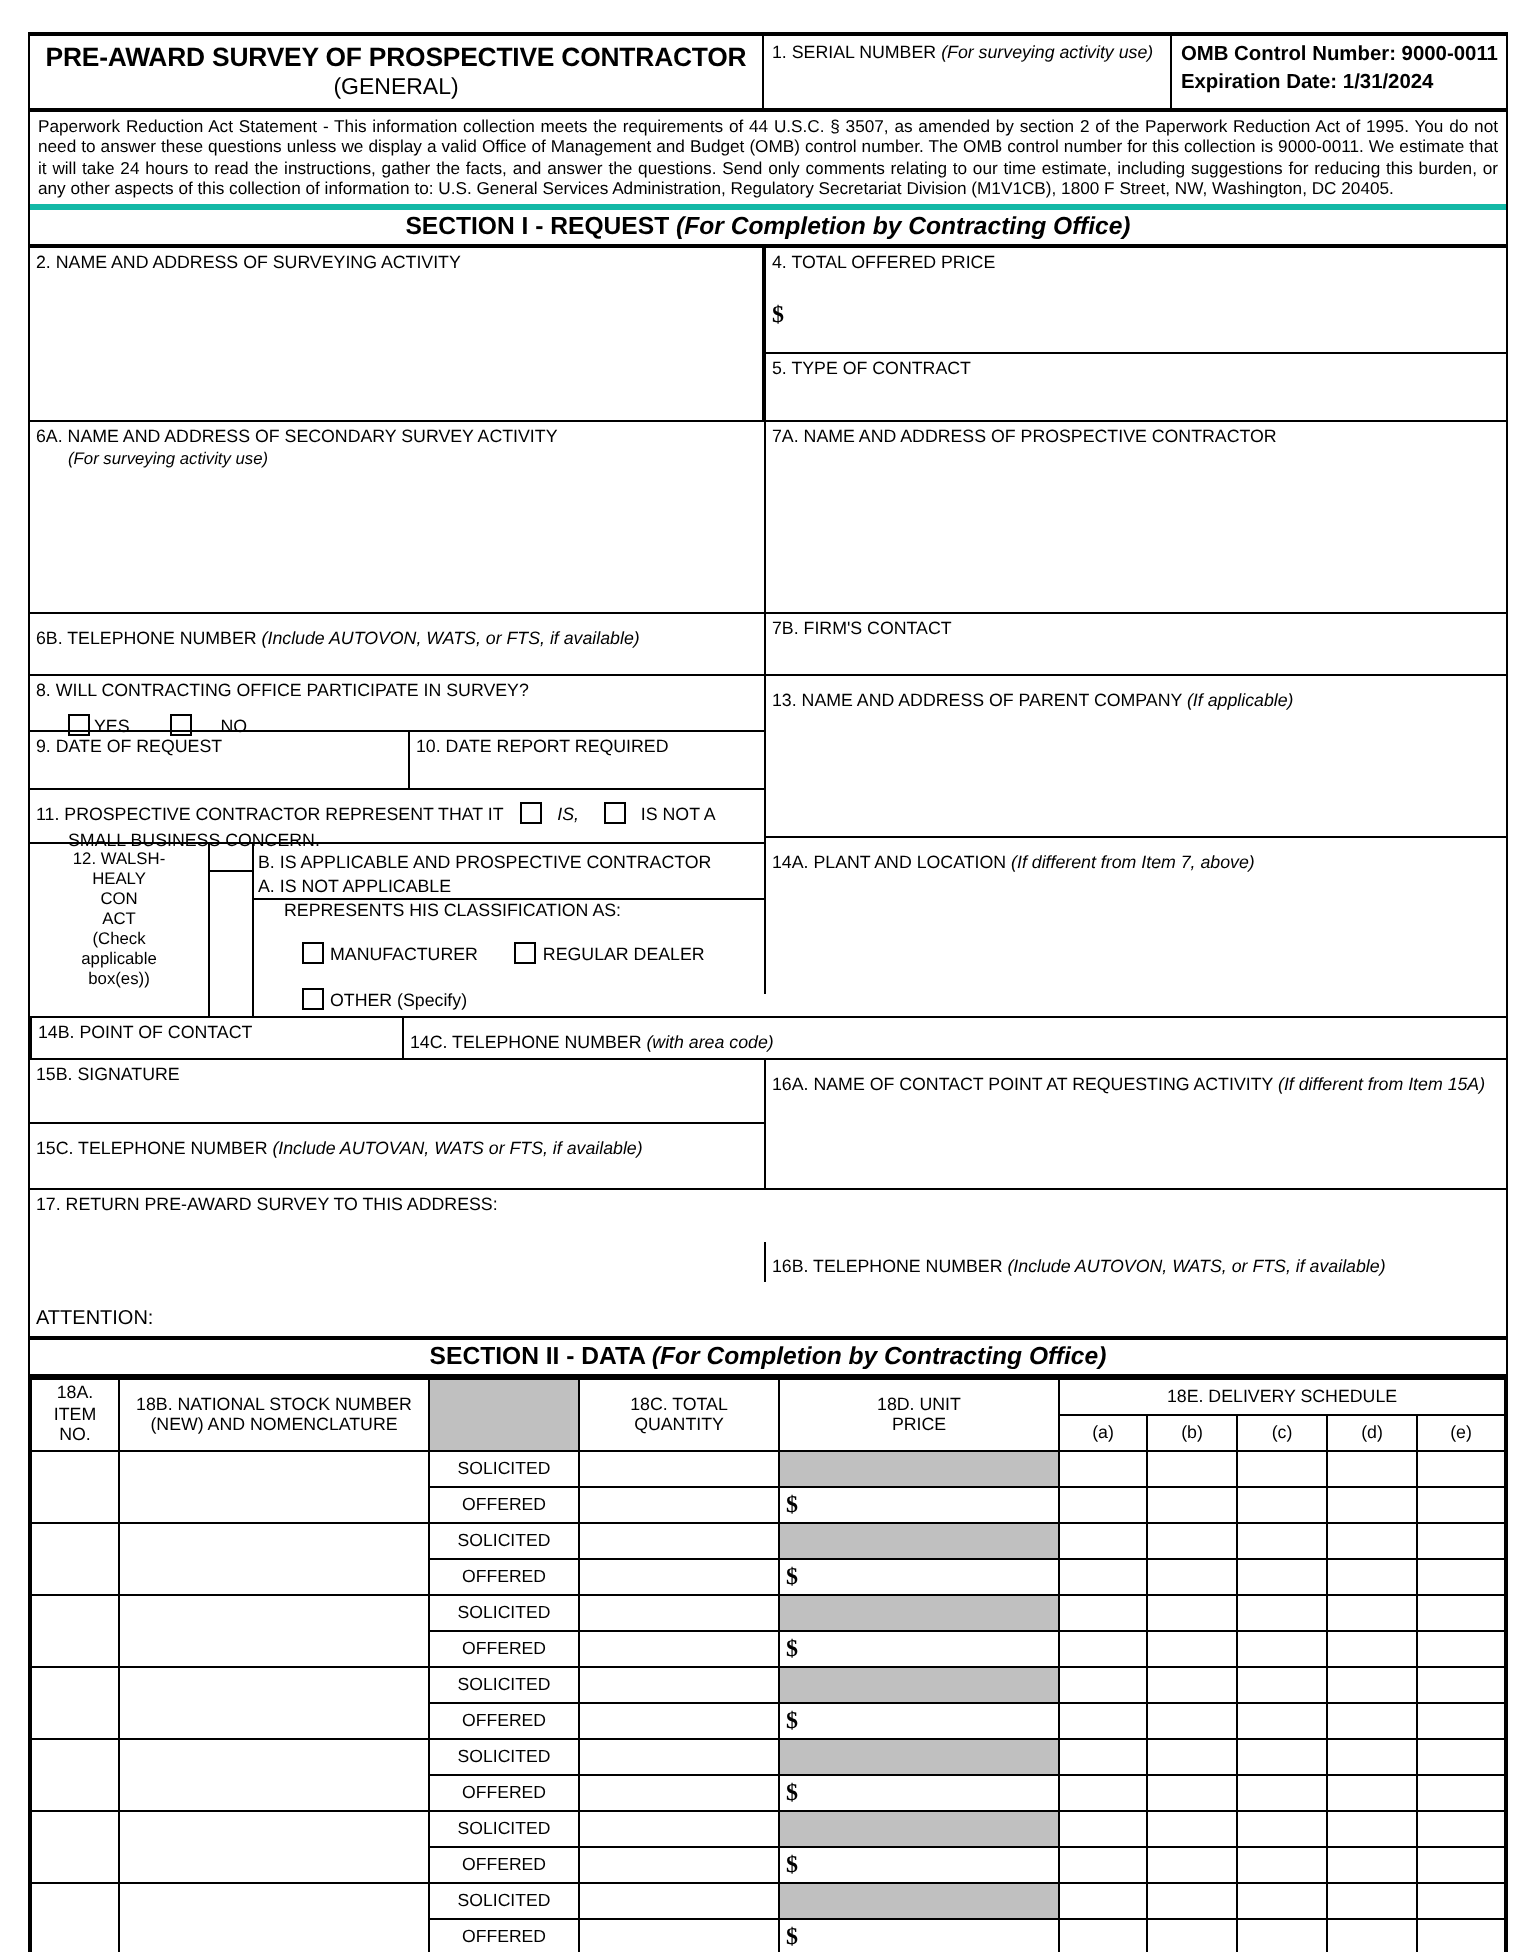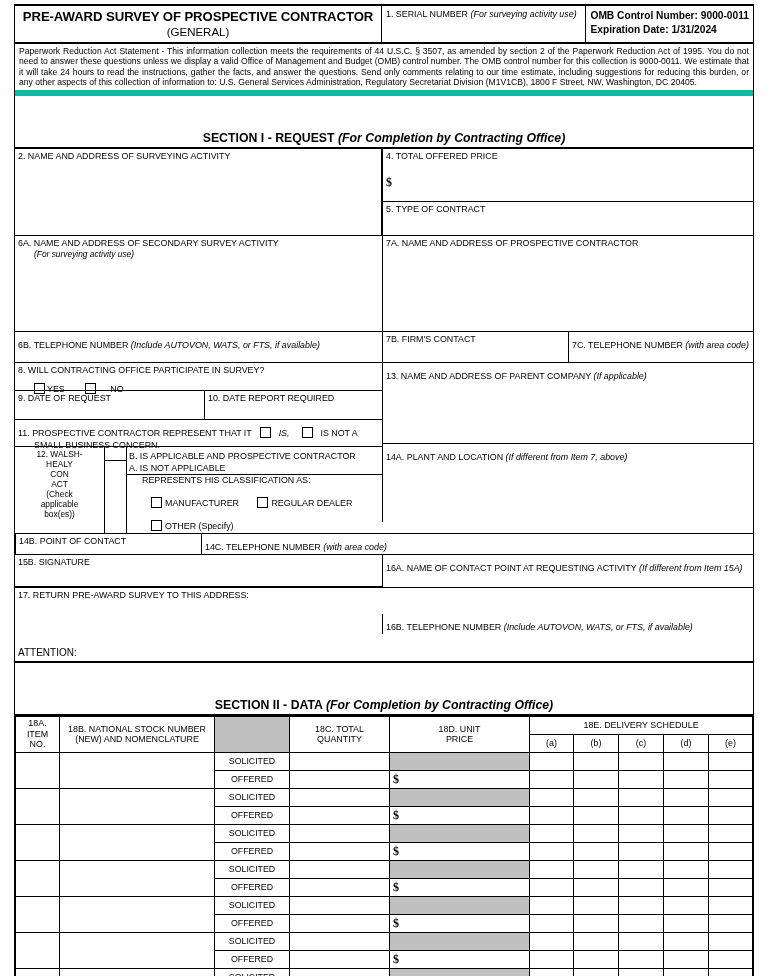--- a/index.html
+++ b/index.html
@@ -12,21 +12,21 @@
     height: 976px;
     font-family: "Liberation Sans", sans-serif;
     color: #000000;
     -webkit-font-smoothing: none;
   }
   .page {
     position: relative;
     width: 768px;
     height: 819px;
     box-sizing: border-box;
-    padding: 4px 14px 0 14px;
+    padding: 16px 14px 0 14px;
   }
   .form {
     width: 740px;
     border-top: 2px solid #000;
     border-left: 1.5px solid #000;
     border-right: 1.5px solid #000;
     box-sizing: border-box;
   }
   .row { display: flex; }
   .cell {
@@ -72,32 +72,31 @@
     line-height: 13.5px;
   }
   .ital { font-style: italic; }
 
   
   .pra {
     padding: 2px 4px 2px 4px;
     font-size: 8.6px;
     line-height: 10.4px;
     text-align: justify;
-    border-bottom: 6px solid #14b8a6;
+    border-bottom: 3px solid #14b8a6;
   }
 
   
   .section-banner {
     text-align: center;
     font-size: 12.3px;
     font-weight: bold;
     padding: 1px 0 2px 0;
     border-bottom: 2px solid #000;
     line-height: 14px;
-    margin-top: 34px;
   }
   .section-banner .i { font-style: italic; }
 
   .lbl {
     font-size: 8.9px;
     line-height: 11px;
     white-space: nowrap;
   }
   .sub {
     font-size: 8.4px;
@@ -203,23 +202,20 @@
         <div class="lbl">7A.  NAME AND ADDRESS OF PROSPECTIVE CONTRACTOR</div>
       </div>
     </div>
 
     <div class="row bb">
       <div class="cell" style="width:367px;height:30px;">
         <span class="lbl">6B.  TELEPHONE NUMBER </span><span class="lbl ital">(Include AUTOVON, WATS, or FTS, if available)</span>
       </div>
       <div class="cell bl" style="width:186px;">
         <div class="lbl">7B.  FIRM'S CONTACT</div>
-      </div>
-      <div class="cell bl" style="width:185px;">
-        <span class="lbl">7C.  TELEPHONE NUMBER </span><span class="lbl ital">(with area code)</span>
       </div>
     </div>
 
     <div class="row">
 
       <div style="width:367px;">
 
         <div class="cell bb" style="height:28px;">
           <div class="lbl">8.  WILL CONTRACTING OFFICE PARTICIPATE IN SURVEY?</div>
           <div style="padding-left:16px;padding-top:2px;">
@@ -296,20 +292,23 @@
       </div>
       <div class="cell bl" style="width:185px;">
         <span class="lbl">14C.  TELEPHONE NUMBER </span><span class="lbl ital">(with area code)</span>
       </div>
     </div>
 
     <div class="row bb">
       <div style="width:367px;">
         <div class="cell bb" style="height:32px;">
           <div class="lbl">15B.  SIGNATURE</div>
+        </div>
+        <div class="cell" style="height:32px;">
+          <span class="lbl">15C.  TELEPHONE NUMBER </span><span class="lbl ital">(Include AUTOVAN, WATS or FTS, if available)</span>
         </div>
       </div>
       <div class="cell bl" style="width:371px;">
         <span class="lbl">16A.  NAME OF CONTACT POINT AT REQUESTING ACTIVITY </span><span class="lbl ital">(If different from Item 15A)</span>
       </div>
     </div>
 
     <div class="row bb2">
       <div class="cell" style="width:367px;height:73px;">
         <div class="lbl">17.  RETURN PRE-AWARD SURVEY TO THIS ADDRESS:</div>

